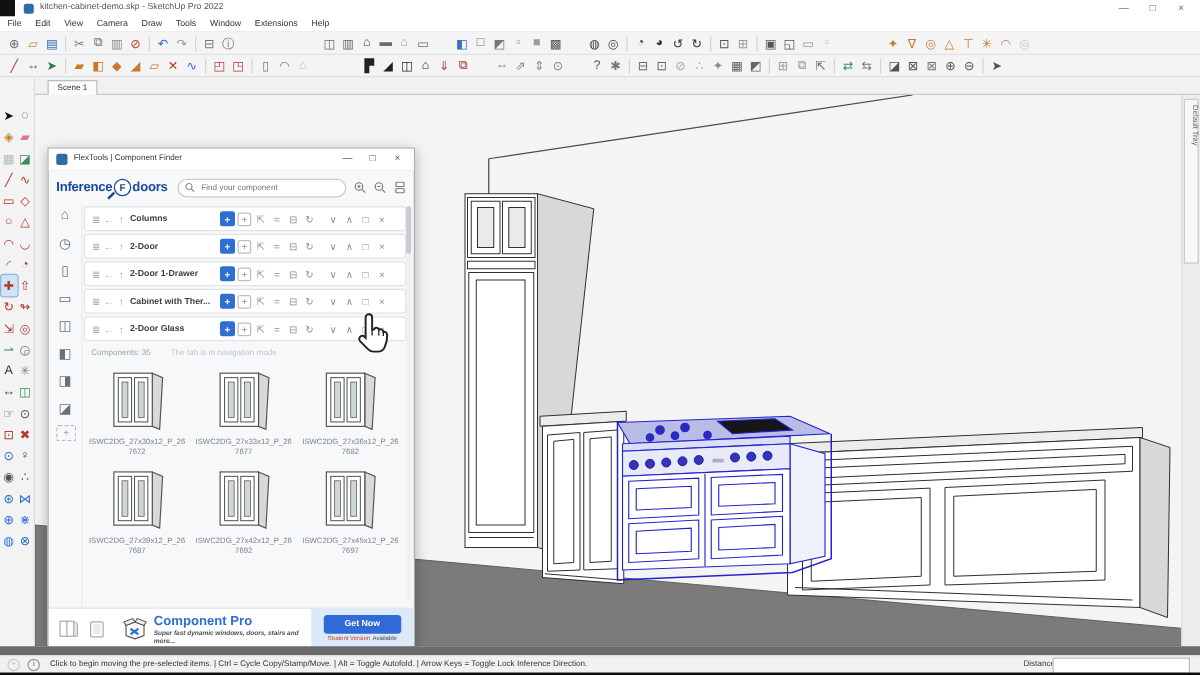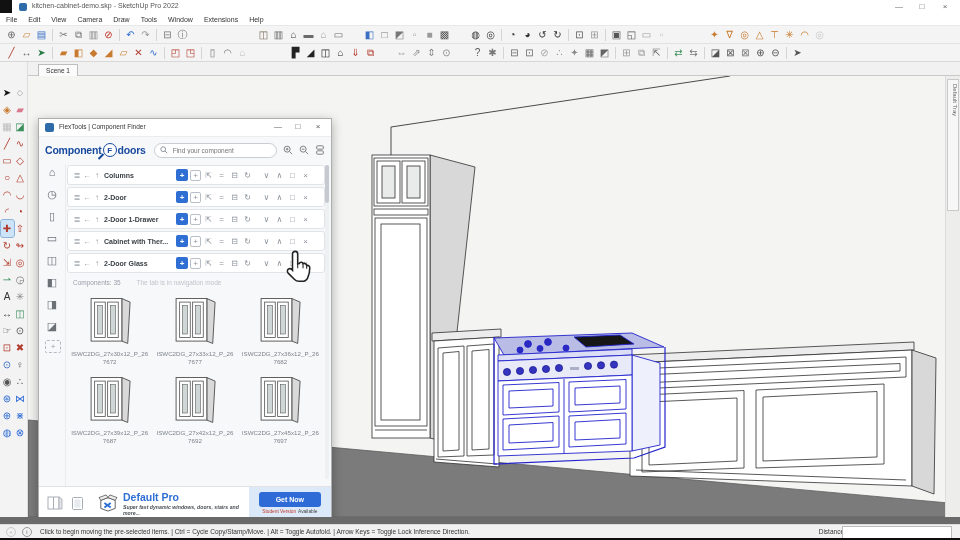--- a/index.html
+++ b/index.html
@@ -377,21 +377,21 @@
     <div id="finder-titlebar">
       <div id="finder-app-icon"></div>
       <div id="finder-title">FlexTools | Component Finder</div>
       <div class="fwinbtn" style="right:44px">—</div>
       <div class="fwinbtn" style="right:24px">□</div>
       <div class="fwinbtn" style="right:4px">×</div>
     </div>
 
     <div id="finder-header">
       <div id="logo">
-        <span>Component</span>
+        <span>Inference</span>
         <span id="logo-f">F</span>
         <span>doors</span>
       </div>
       <div id="finder-search">
         <svg class="hdr-ic" style="margin:0 3px 0 0" width="8" height="8" viewBox="0 0 10 10">
           <circle cx="4" cy="4" r="3" fill="none" stroke="#8a919a" stroke-width="1.2"></circle>
           <line x1="6.3" y1="6.3" x2="9" y2="9" stroke="#8a919a" stroke-width="1.2"></line>
         </svg>
         <input placeholder="Find your component" style="">
       </div>
@@ -566,21 +566,21 @@
         <rect x="1.5" y="1.5" width="10" height="12" rx="1" fill="none" stroke="#a8adb5" stroke-width="1"></rect>
         <rect x="3.5" y="3.5" width="6" height="8" fill="#e7eaee" stroke="none"></rect>
       </svg>
       <svg id="banner-logo" width="20" height="18" viewBox="0 0 22 20">
         <polygon points="3,7 11,4 19,7 19,16 11,19 3,16" fill="#ffffff" stroke="#555" stroke-width="1"></polygon>
         <polygon points="3,7 1,4 9,1 11,4" fill="#f0f0f0" stroke="#555" stroke-width="0.9"></polygon>
         <polygon points="19,7 21,4 13,1 11,4" fill="#f0f0f0" stroke="#555" stroke-width="0.9"></polygon>
         <path d="M7 10 L14 15 M14 10 L7 15" stroke="#2f6fd3" stroke-width="2"></path>
       </svg>
       <div id="banner-text">
-        <span id="banner-title">Default Pro</span>
+        <span id="banner-title">Component Pro</span>
         <span id="banner-tag">Super fast dynamic windows, doors, stairs and more...</span>
       </div>
       <div id="banner-right">
         <button id="getnow">Get Now</button>
         <div id="banner-note">
           <span class="red">Student Version</span><span class="dark">Available</span>
         </div>
       </div>
     </div>
   </div>

